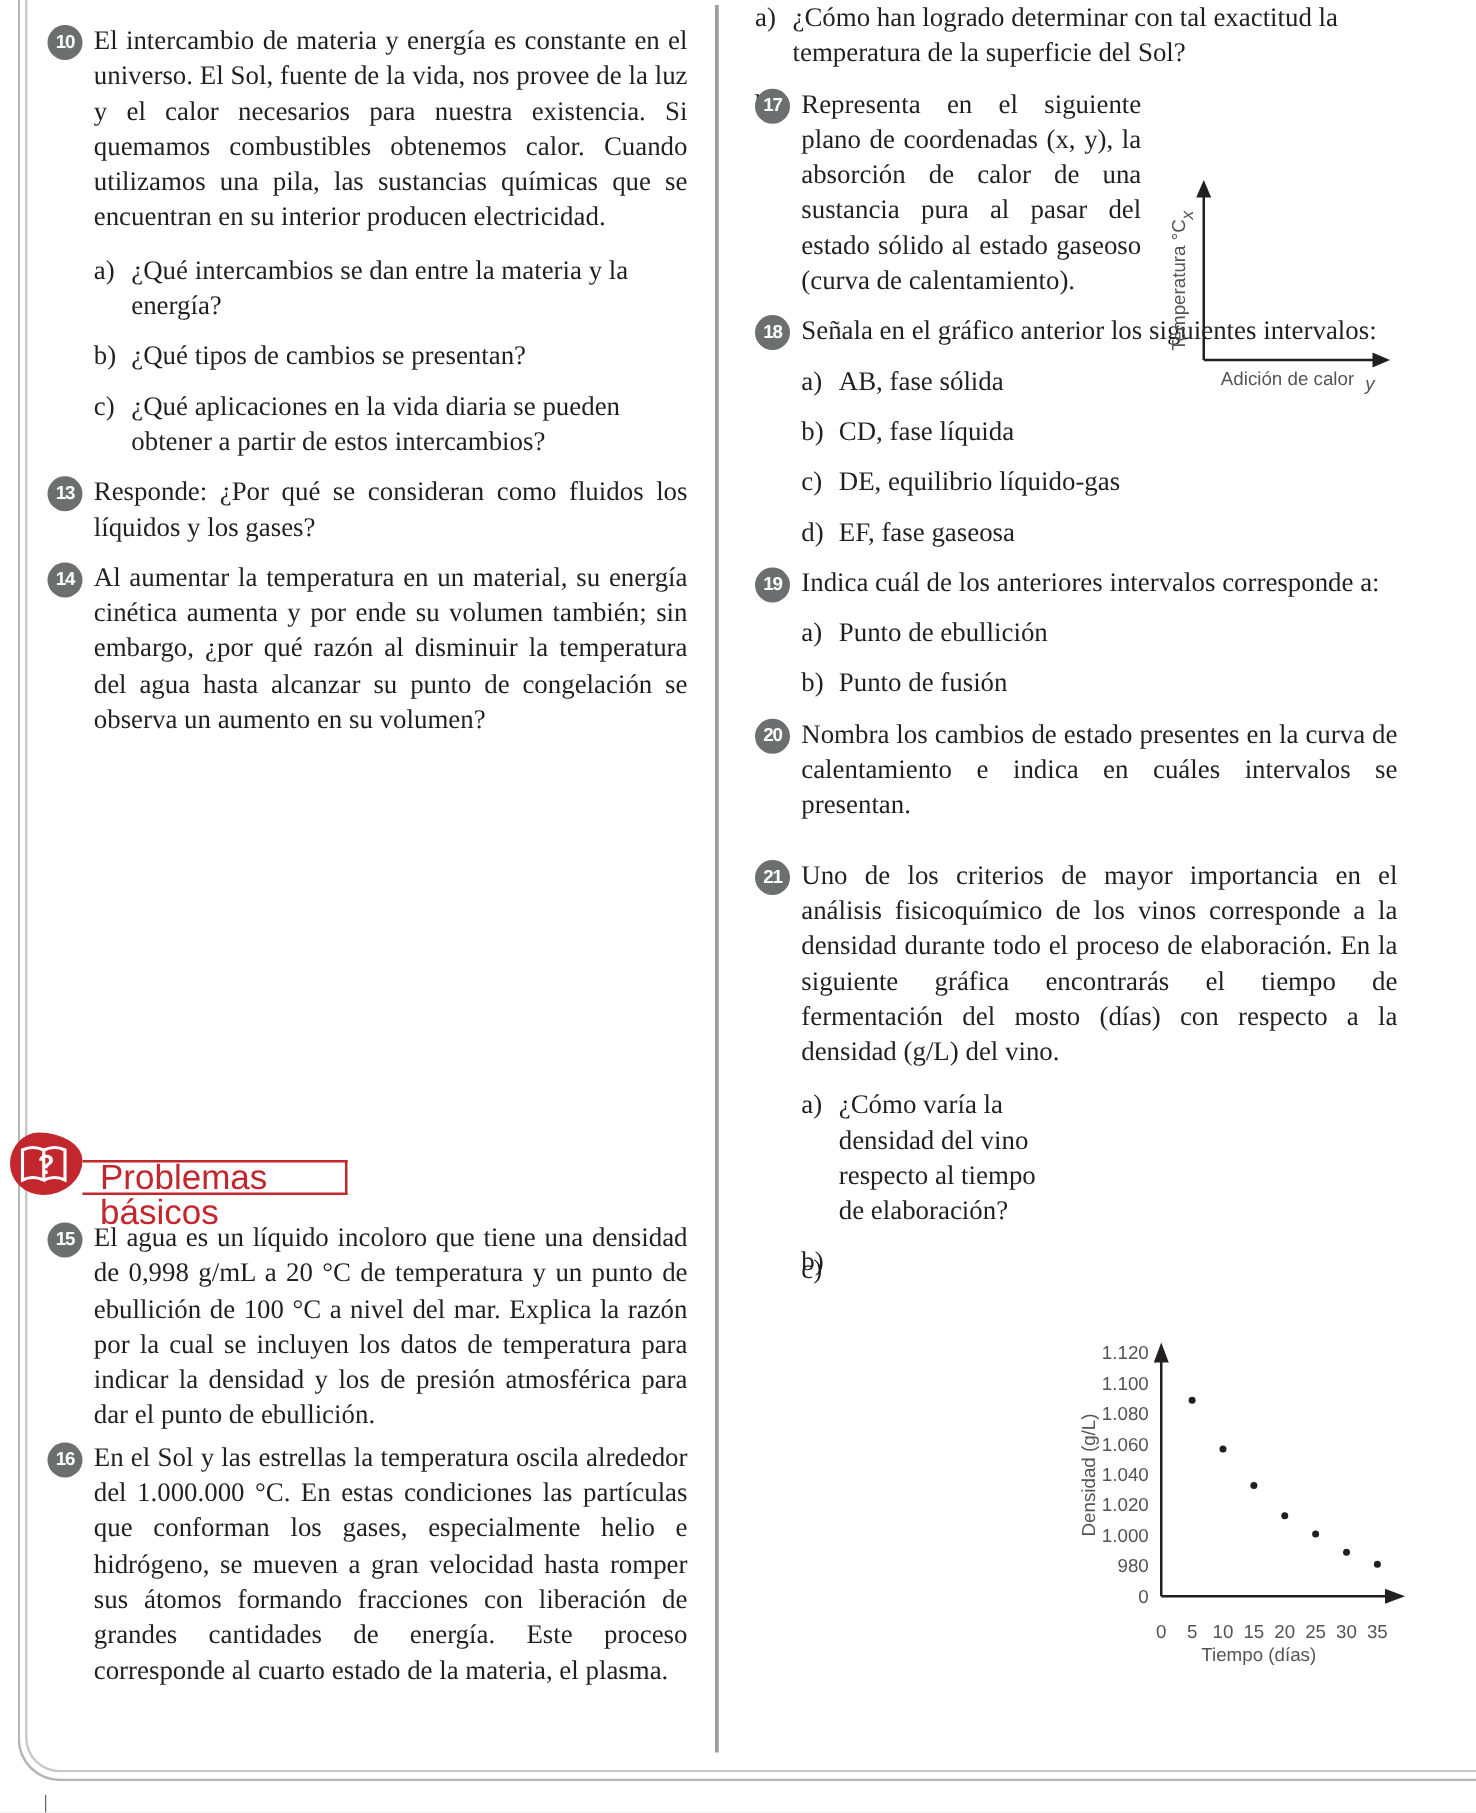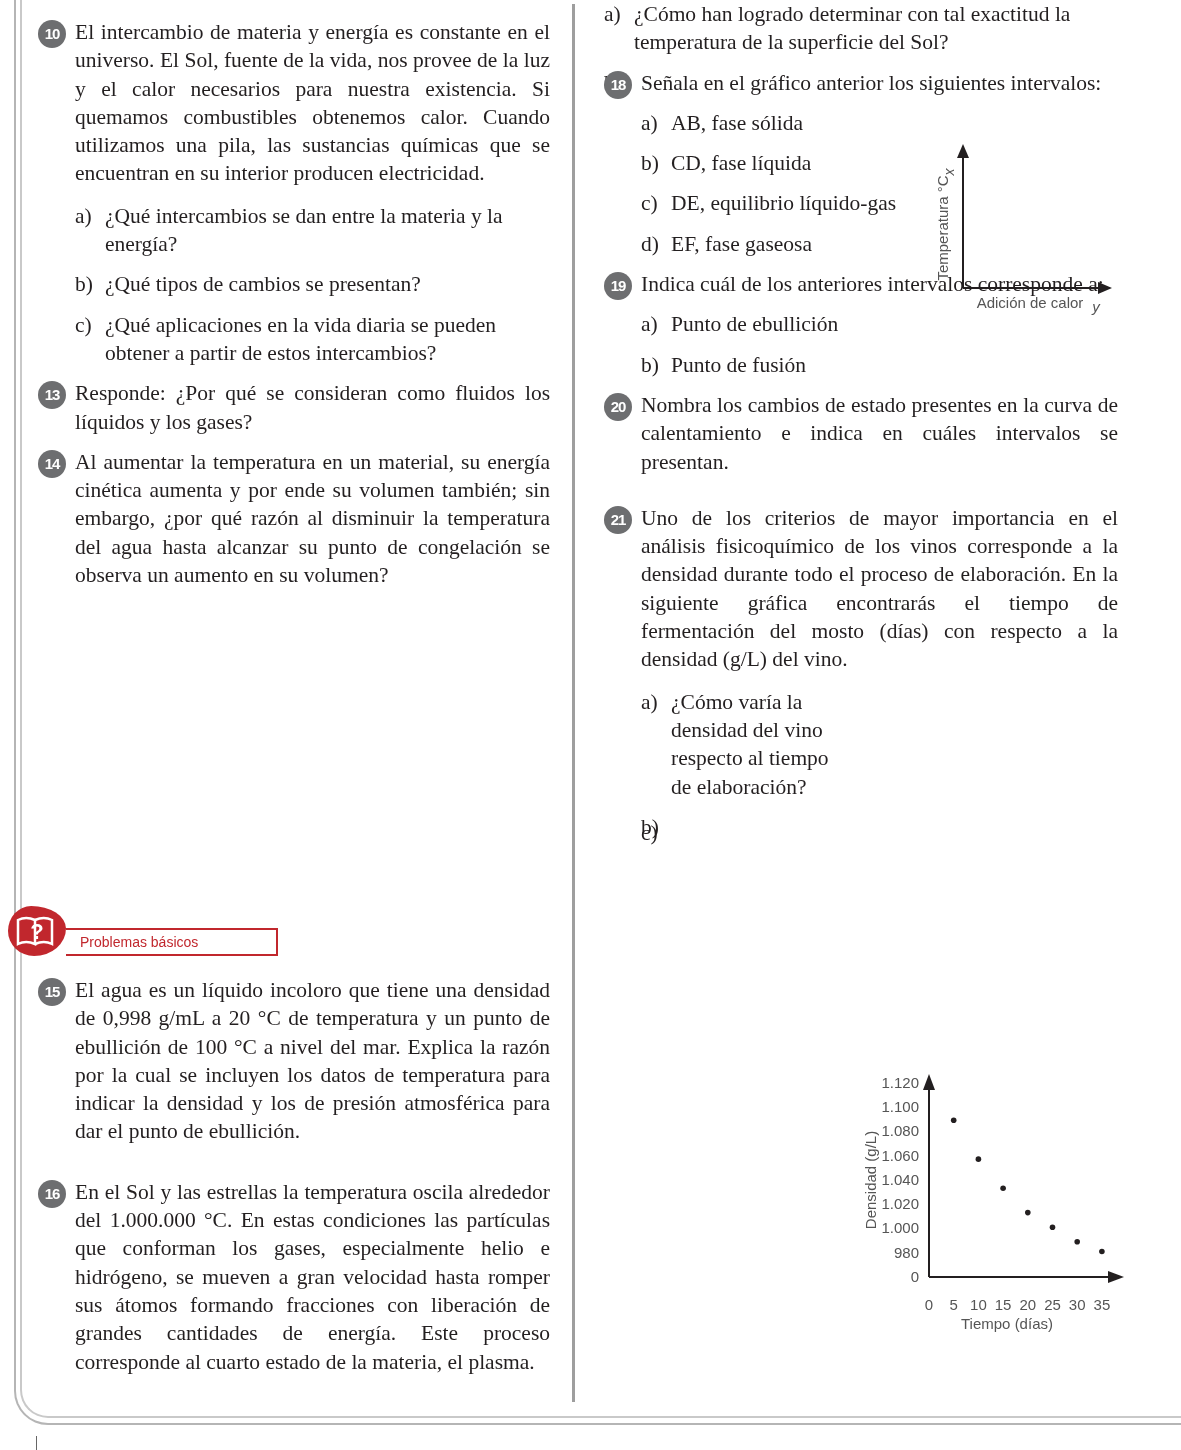--- a/index.html
+++ b/index.html
@@ -27,21 +27,21 @@
   .sub { position:relative; padding-left:67px; margin-top:12px; }
   .sub .lbl { position:absolute; left:37px; top:0; }
   .mt-q { margin-top:12px; }
 
   .section-head { position:absolute; left:8px; top:906px; width:270px; height:50px; }
   .section-blob { position:absolute; left:0; top:0; width:58px; height:50px; background:#c1272d;
                   border-radius:40% 60% 55% 45% / 50% 45% 55% 50%; }
   .section-box { position:absolute; left:58px; top:22px; width:212px; height:28px; border:2px solid #c1272d;
                  border-left:none; box-sizing:border-box; }
   .section-title { position:absolute; left:72px; top:22px; font-family:"Liberation Sans", sans-serif;
-                   font-size:14px; color:#c1272d; line-height:28px; }
+                   font-size:28px; color:#c1272d; line-height:28px; }
 
   .axes17 { position:absolute; left:926px; top:140px; width:190px; height:190px; }
   .chart21 { position:absolute; left:850px; top:1040px; width:300px; height:310px; }
   svg text { font-family:"Liberation Sans", sans-serif; }
 </style>
 </head>
 <body>
 
 <div class="frame"></div>
 <div class="frame-inner"></div>
@@ -85,35 +85,39 @@
   </div>
   <div class="section-box"></div>
   <span class="section-title">Problemas básicos</span>
 </div>
 
 <div class="col col-left" style="top:976px">
   <div class="q">
     <span class="badge">15</span>
     <span class="q-text">El agua es un líquido incoloro que tiene una densidad de 0,998 g/mL a 20 °C de temperatura y un punto de ebullición de 100 °C a nivel del mar. Explica la razón por la cual se incluyen los datos de temperatura para indicar la densidad y los de presión atmosférica para dar el punto de ebullición.</span>
   </div>
-  <div class="q" style="margin-top:32px">
+  <div class="q" style="margin-top:6px">
     <span class="badge">16</span>
     <span class="q-text">En el Sol y las estrellas la temperatura oscila alrededor del 1.000.000 °C. En estas condiciones las partículas que conforman los gases, especialmente helio e hidrógeno, se mueven a gran velocidad hasta romper sus átomos formando fracciones con liberación de grandes cantidades de energía. Este proceso corresponde al cuarto estado de la materia, el plasma.</span>
   </div>
 </div>
 
 <div class="col col-right">
   <div class="sub" style="margin-top:0; padding-left:30px">
     <span class="lbl" style="left:0">a)</span>
     <span>¿Cómo han logrado determinar con tal exactitud la temperatura de la superficie del Sol?</span>
   </div>
   <div class="sub" style="padding-left:30px">
     <span class="lbl" style="left:0">b)</span>
   </div>
 
+  <div class="q mt-q" style="width:272px">
+    <span class="badge">17</span>
+    <span class="q-text">Representa en el siguiente plano de coordenadas (x, y), la absorción de calor de una sustancia pura al pasar del estado sólido al estado gaseoso (curva de calentamiento).</span>
+  </div>
 
   <div class="q mt-q">
     <span class="badge">18</span>
     <span class="q-text">Señala en el gráfico anterior los siguientes intervalos:</span>
   </div>
   <div class="sub" style="padding-left:67px">
     <span class="lbl">a)</span>
     <span>AB, fase sólida</span>
   </div>
   <div class="sub">

